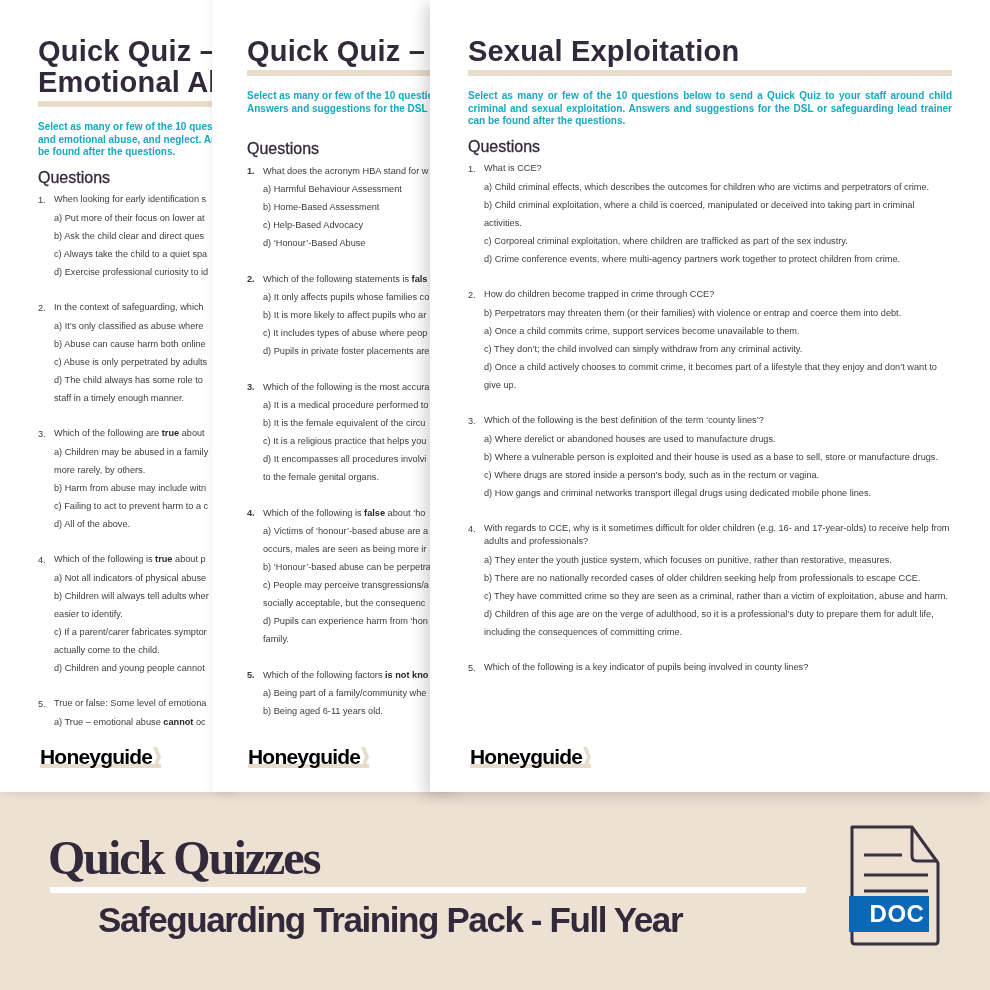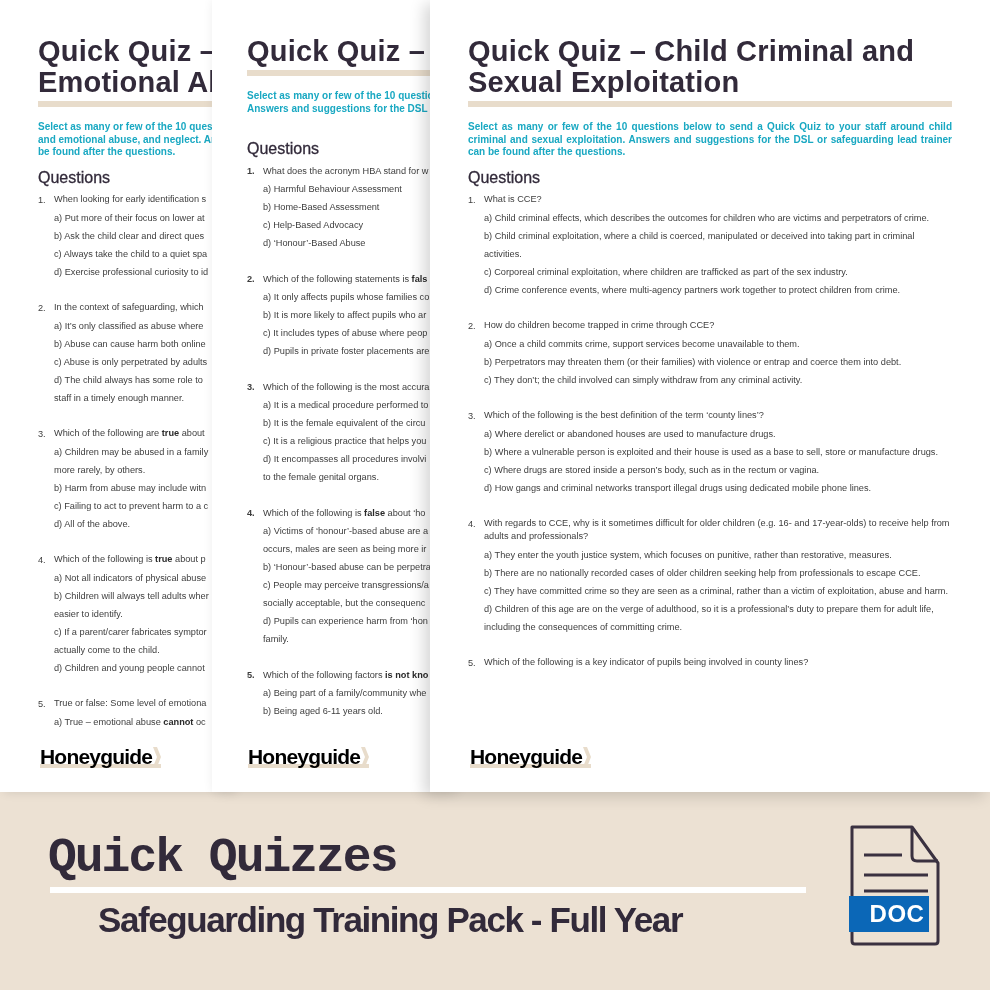--- a/index.html
+++ b/index.html
@@ -98,21 +98,21 @@
   }
 
   .bottom {
     position: absolute;
     left: 0; top: 792px; width: 990px; height: 198px;
     background: #ece1d3;
   }
   .big-title {
     position: absolute;
     left: 48px; top: 830px;
-    font-family: Liberation Mono, monospace;
+    font-family: Liberation Serif, serif;
     font-weight: 700;
     font-size: 48px;
     letter-spacing: -2px;
     color: #322a3a;
     line-height: 56px;
   }
   .big-rule {
     position: absolute;
     left: 50px; top: 887px;
     width: 756px; height: 6px;
@@ -307,21 +307,20 @@
     <span class="logo-text">Honeyguide</span>
     <svg class="logo-chev" viewBox="0 0 8 20">
         <path d="M0 0 L4 0 L8 10 L4 20 L0 20 L4 10 Z" fill="#e8dccb"></path>
       </svg>
   </div>
 </div>
 
 <div class="page page-3">
   <div class="pg-inner" id="p2">
     <div class="doc-title">
-      <div>Quick Quiz – Child Criminal and</div>
       <div>Sexual Exploitation</div>
     </div>
     <div class="title-rule"></div>
     <div class="intro">Select as many or few of the 10 questions below to send a Quick Quiz to your staff around child criminal and sexual exploitation. Answers and suggestions for the DSL or safeguarding lead trainer can be found after the questions.</div>
     <div class="questions-h">Questions</div>
     <div class="qlist">
         <div class="q">
           <div class="q-row">
             <span class="q-num">1.</span>
             <span class="q-text">What is CCE?</span>
@@ -330,23 +329,24 @@
           <div class="opt">b) Child criminal exploitation, where a child is coerced, manipulated or deceived into taking part in criminal activities.</div>
           <div class="opt">c) Corporeal criminal exploitation, where children are trafficked as part of the sex industry.</div>
           <div class="opt">d) Crime conference events, where multi-agency partners work together to protect children from crime.</div>
         </div>
         <div class="q-gap"></div>
         <div class="q">
           <div class="q-row">
             <span class="q-num">2.</span>
             <span class="q-text">How do children become trapped in crime through CCE?</span>
           </div>
+          <div class="opt">b) Perpetrators may threaten them (or their families) with violence or entrap and coerce them into debt.</div>
           <div class="opt">a) Once a child commits crime, support services become unavailable to them.</div>
-          <div class="opt">b) Perpetrators may threaten them (or their families) with violence or entrap and coerce them into debt.</div>
           <div class="opt">c) They don’t; the child involved can simply withdraw from any criminal activity.</div>
+          <div class="opt">d) Once a child actively chooses to commit crime, it becomes part of a lifestyle that they enjoy and don’t want to give up.</div>
         </div>
         <div class="q-gap"></div>
         <div class="q">
           <div class="q-row">
             <span class="q-num">3.</span>
             <span class="q-text">Which of the following is the best definition of the term ‘county lines’?</span>
           </div>
           <div class="opt">a) Where derelict or abandoned houses are used to manufacture drugs.</div>
           <div class="opt">b) Where a vulnerable person is exploited and their house is used as a base to sell, store or manufacture drugs.</div>
           <div class="opt">c) Where drugs are stored inside a person’s body, such as in the rectum or vagina.</div>

